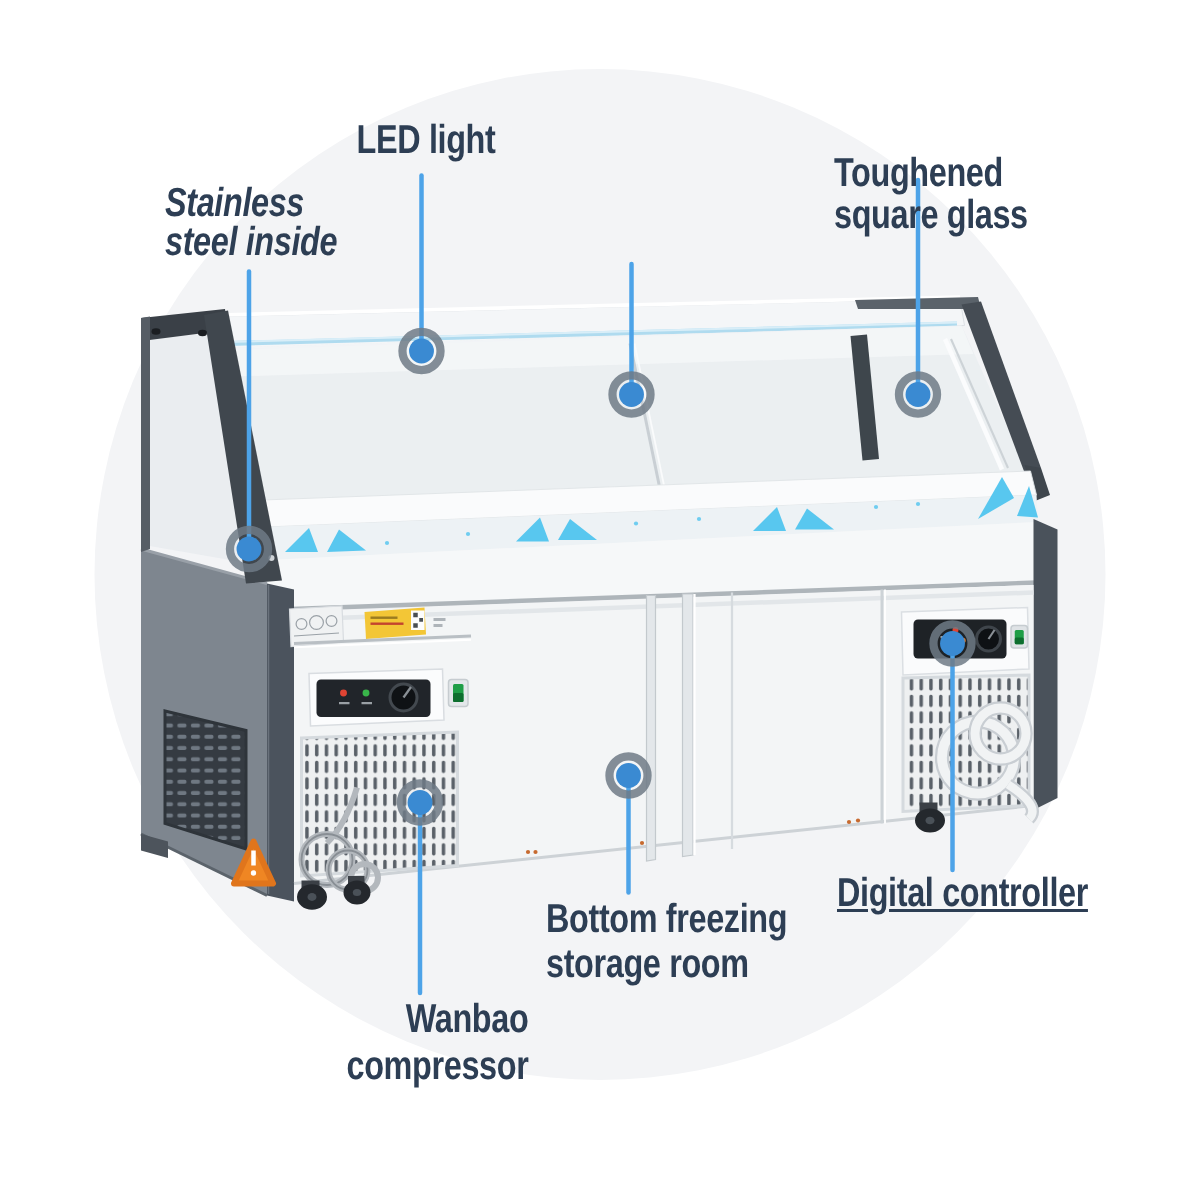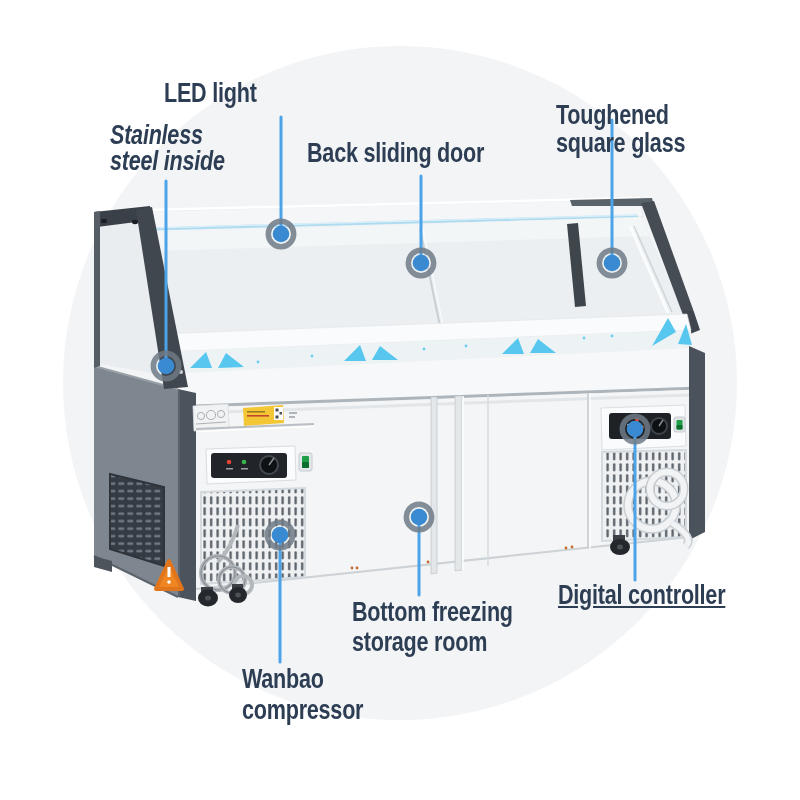--- a/index.html
+++ b/index.html
@@ -3,28 +3,28 @@
 <meta charset="utf-8">
 <style>
   html,body{margin:0;padding:0;background:#ffffff;}
   .stage{position:relative;width:800px;height:800px;background:#ffffff;overflow:hidden;
          font-family:"Liberation Sans",sans-serif;}
   .stage svg{position:absolute;left:0;top:0;}
   .callout{position:absolute;font-weight:700;font-size:27px;line-height:26px;
            color:#2d3e54;white-space:nowrap;letter-spacing:-0.3px;}
   .callout span{display:block;transform:scaleX(0.8);}
   .callout.left span{transform-origin:0 0;}
-  .callout.center{}
+  .callout.center{text-align:center;}
   .callout.center span{transform-origin:50% 0;}
-  .lh28{line-height:28px;margin-top:47px;} .lh30{line-height:30px;} .lh31{line-height:31px;}
+  .lh28{line-height:28px;margin-top:47px;} .lh30{line-height:30px;margin-left:12px;} .lh31{line-height:31px;}
   #co-stainless{left:110px;top:122px;font-style:italic;}
   #co-led{left:134px;top:80px;width:300px;}
   #co-back{left:277px;top:140px;width:300px;}
   #co-toughened{left:556px;top:54px;}
-  #co-wanbao{left:242px;top:664px;}
+  #co-wanbao{left:231px;top:664px;text-align:right;}
   #co-bottomfreeze{left:352px;top:597px;}
   #co-digital{left:558px;top:582px;text-decoration:underline;}
 </style>
 </head>
 <body>
 
 <div class="stage">
 
 <svg width="800" height="800" viewBox="0 0 800 800">
   <defs>
@@ -278,23 +278,20 @@
 
   <div class="callout left" id="co-stainless">
     <span>Stainless</span>
     <span>steel inside</span>
   </div>
 
   <div class="callout center" id="co-led">
     <span>LED light</span>
   </div>
 
-  <div class="callout center" id="co-back">
-    <span>Back sliding door</span>
-  </div>
 
   <div class="callout left lh28" id="co-toughened">
     <span>Toughened</span>
     <span>square glass</span>
   </div>
 
   <div class="callout left lh31" id="co-wanbao">
     <span>Wanbao</span>
     <span>compressor</span>
   </div>

